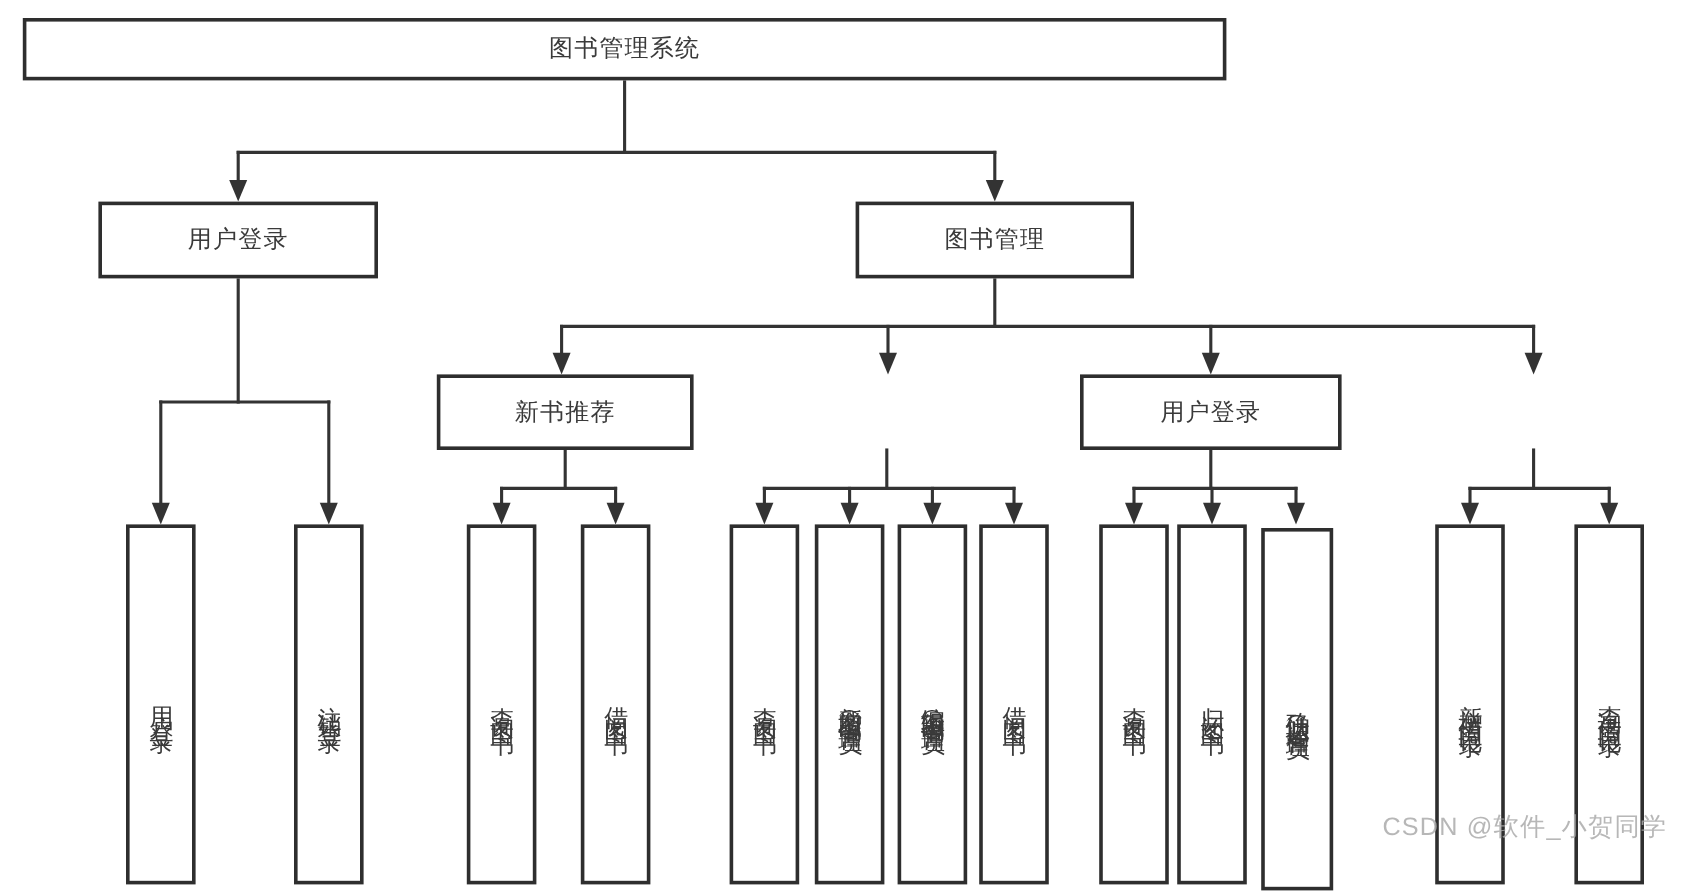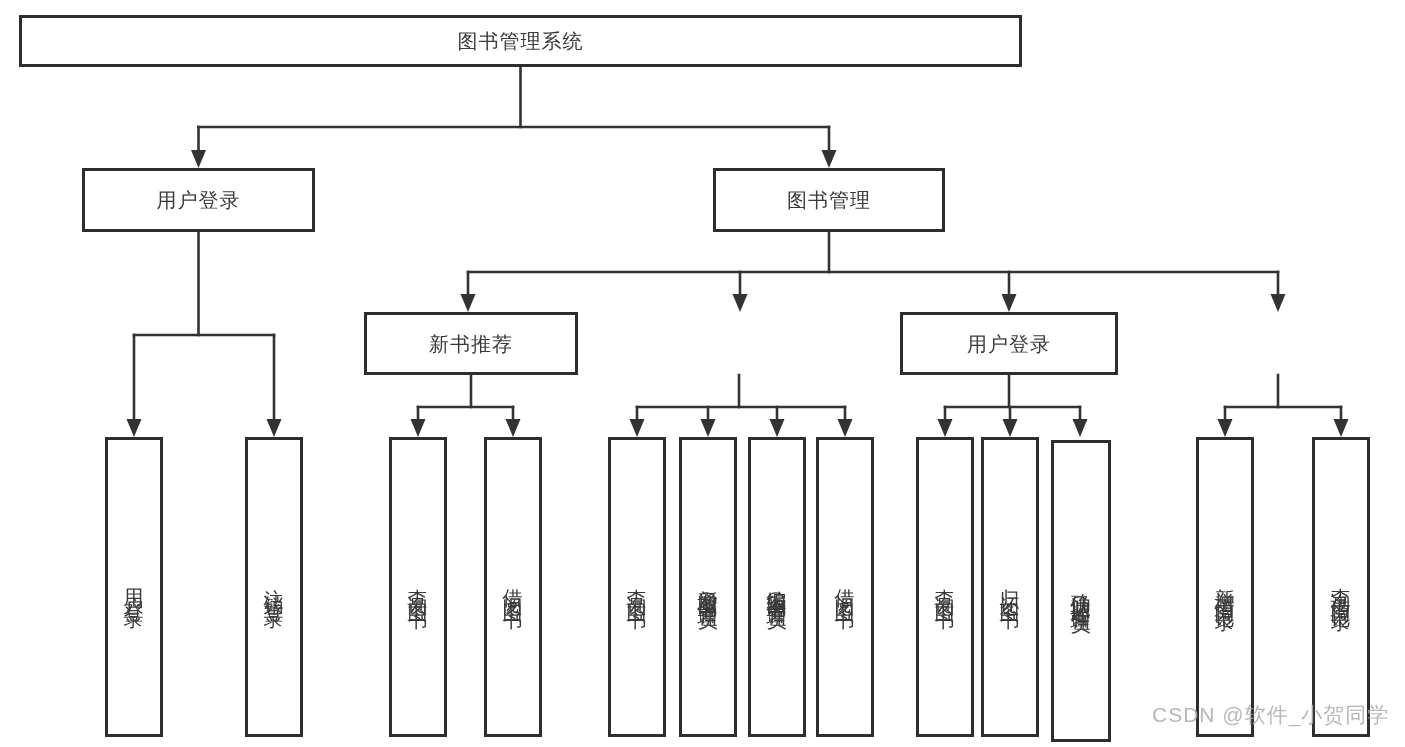--- a/index.html
+++ b/index.html
@@ -27,21 +27,21 @@
   .hbox .lbl{letter-spacing:1px;}
   .vbox .lbl{
     writing-mode:vertical-rl;
     text-orientation:mixed;
     letter-spacing:7px;
     white-space:nowrap;
   }
   #watermark{
     position:absolute;
     left:1152px;
-    top:701px;
+    top:675px;
     font-size:21px;
     color:rgba(170,170,170,0.85);
     letter-spacing:1px;
     z-index:5;
     white-space:nowrap;
   }
 </style>
 </head>
 <body>
 

